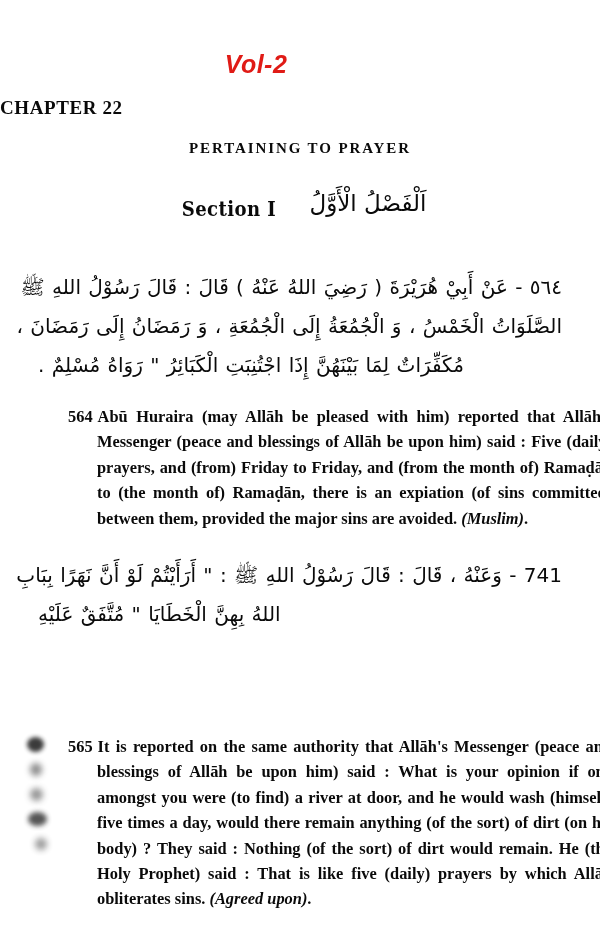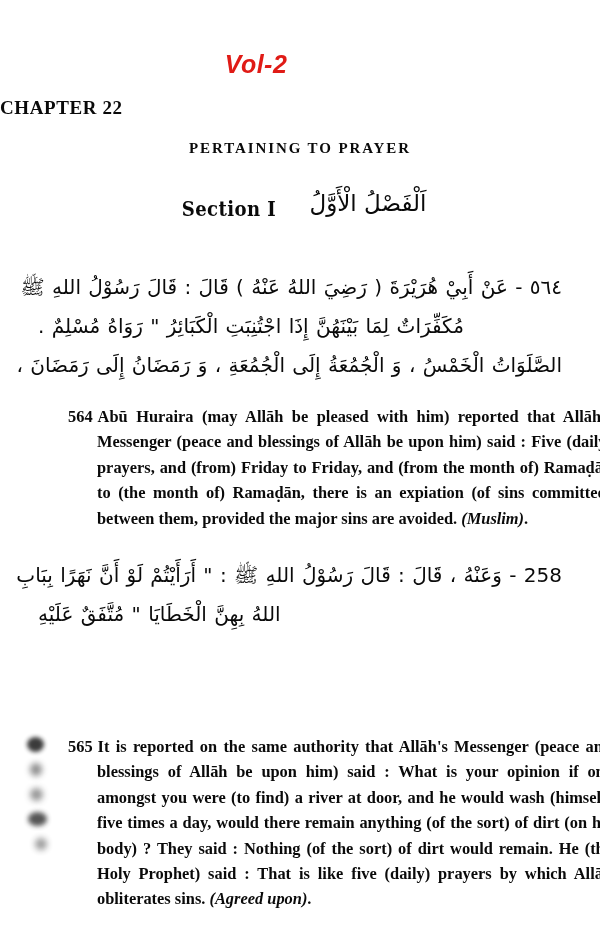--- a/index.html
+++ b/index.html
@@ -173,34 +173,34 @@
     <span class="chapter-title-text">PERTAINING TO PRAYER</span>
   </div>
 
   <div class="section-line">
     <span class="section-label">Section I</span>
     <span class="section-ar">اَلْفَصْلُ الْأَوَّلُ</span>
   </div>
 
   <div class="arabic-block ar-1">
     <span class="ar-line">٥٦٤ - عَنْ أَبِيْ هُرَيْرَةَ ( رَضِيَ اللهُ عَنْهُ ) قَالَ : قَالَ رَسُوْلُ اللهِ ﷺ</span>
+    <span class="ar-line">الصَّلَوَاتُ الْخَمْسُ ، وَ الْجُمُعَةُ إِلَى الْجُمُعَةِ ، وَ رَمَضَانُ إِلَى رَمَضَانَ ،</span>
     <span class="ar-line left">مُكَفِّرَاتٌ لِمَا بَيْنَهُنَّ إِذَا اجْتُنِبَتِ الْكَبَائِرُ " رَوَاهُ مُسْلِمٌ .</span>
-    <span class="ar-line">الصَّلَوَاتُ الْخَمْسُ ، وَ الْجُمُعَةُ إِلَى الْجُمُعَةِ ، وَ رَمَضَانُ إِلَى رَمَضَانَ ،</span>
   </div>
 
   <div class="english-block en-1">
     <p>
       <span class="en-body">
         <span class="hadith-num">564</span><span class="hadith-name">Abū Huraira</span><span> (may Allāh be pleased with him) reported that Allāh's Messenger (peace and blessings of Allāh be upon him) said : Five (daily) prayers, and (from) Friday to Friday, and (from the month of) Ramaḍān to (the month of) Ramaḍān, there is an expiation (of sins committed) between them, provided the major sins are avoided.  </span><span class="cite">(Muslim)</span><span>.</span>
       </span>
     </p>
   </div>
 
   <div class="arabic-block ar-2">
-    <span class="ar-line">258 - وَعَنْهُ ، قَالَ : قَالَ رَسُوْلُ اللهِ ﷺ : " أَرَأَيْتُمْ لَوْ أَنَّ نَهَرًا بِبَابِ</span>
+    <span class="ar-line">741 - وَعَنْهُ ، قَالَ : قَالَ رَسُوْلُ اللهِ ﷺ : " أَرَأَيْتُمْ لَوْ أَنَّ نَهَرًا بِبَابِ</span>
     <span class="ar-line left">اللهُ بِهِنَّ الْخَطَايَا " مُتَّفَقٌ عَلَيْهِ</span>
   </div>
 
   <div class="english-block en-2">
     <p>
       <span class="en-body">
         <span class="hadith-num">565</span><span>It is reported on the same authority that Allāh's Messenger (peace and blessings of Allāh be upon him) said : What is your opinion if one amongst you were (to find) a river at door, and he would wash (himself) five times a day, would there remain anything (of the sort) of dirt (on his body) ? They said : Nothing (of the sort) of dirt would remain.  He (the Holy Prophet) said : That is like five (daily) prayers by which Allāh obliterates sins.  </span><span class="cite">(Agreed upon)</span><span>.</span>
       </span>
     </p>
   </div>

